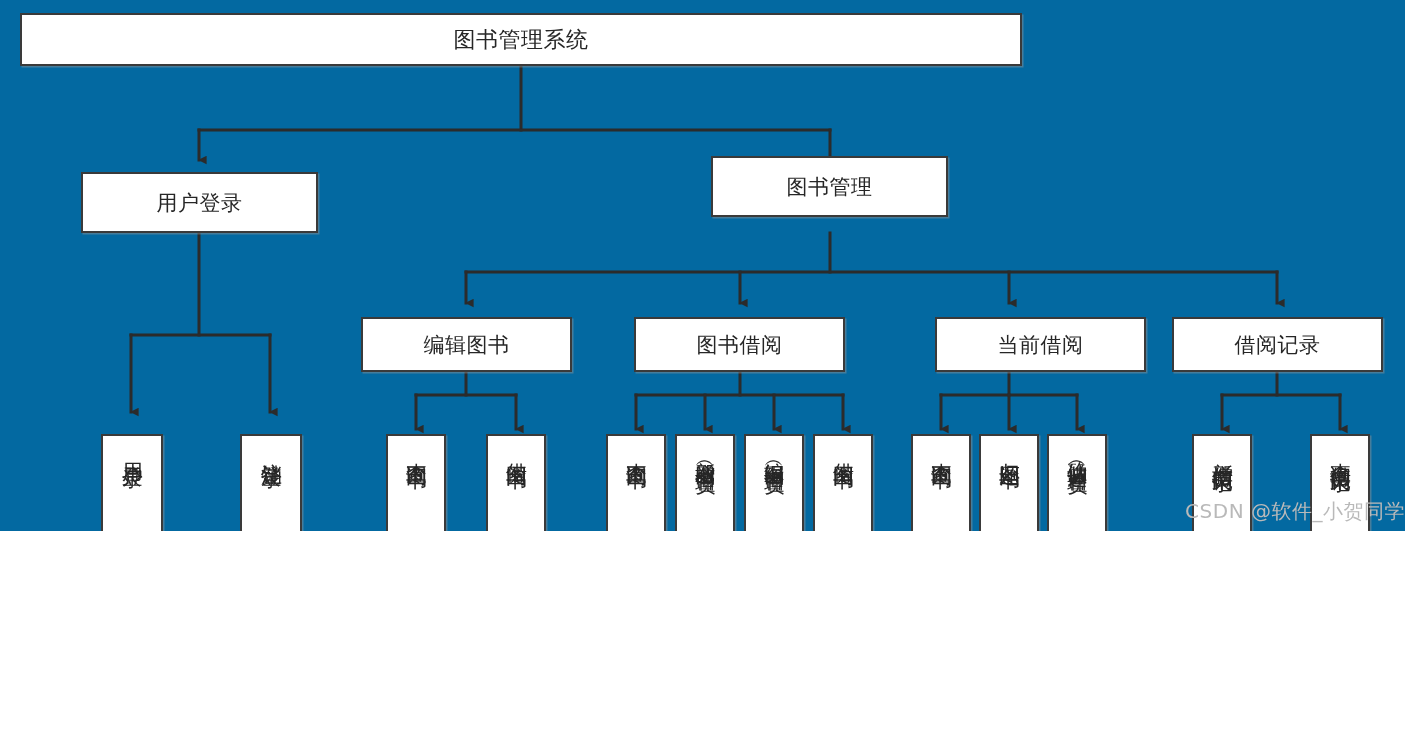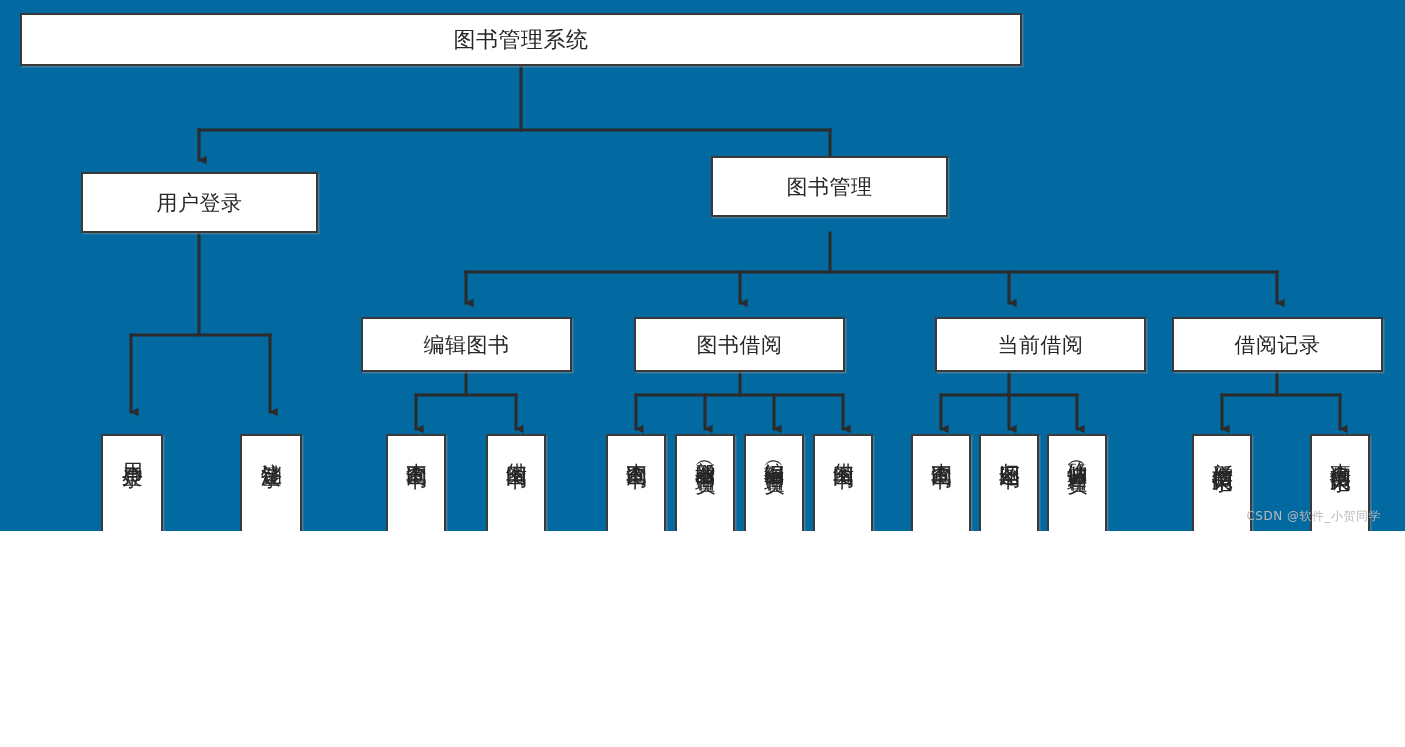--- a/index.html
+++ b/index.html
@@ -63,23 +63,23 @@
     font-size: 21px;
     line-height: 1.18;
     letter-spacing: 2px;
     white-space: nowrap;
   }
   .node.leaf.tall-text .node-label {
     font-size: 20px;
   }
   #watermark {
     position: absolute;
-    right: 24px;
+    right: 0;
     bottom: 6px;
-    font-size: 12px;
+    font-size: 20px;
     color: #b9b9b9;
     letter-spacing: 0.5px;
     white-space: nowrap;
     user-select: none;
   }
 </style>
 </head>
 <body>
 
 <div id="diagram-root">

